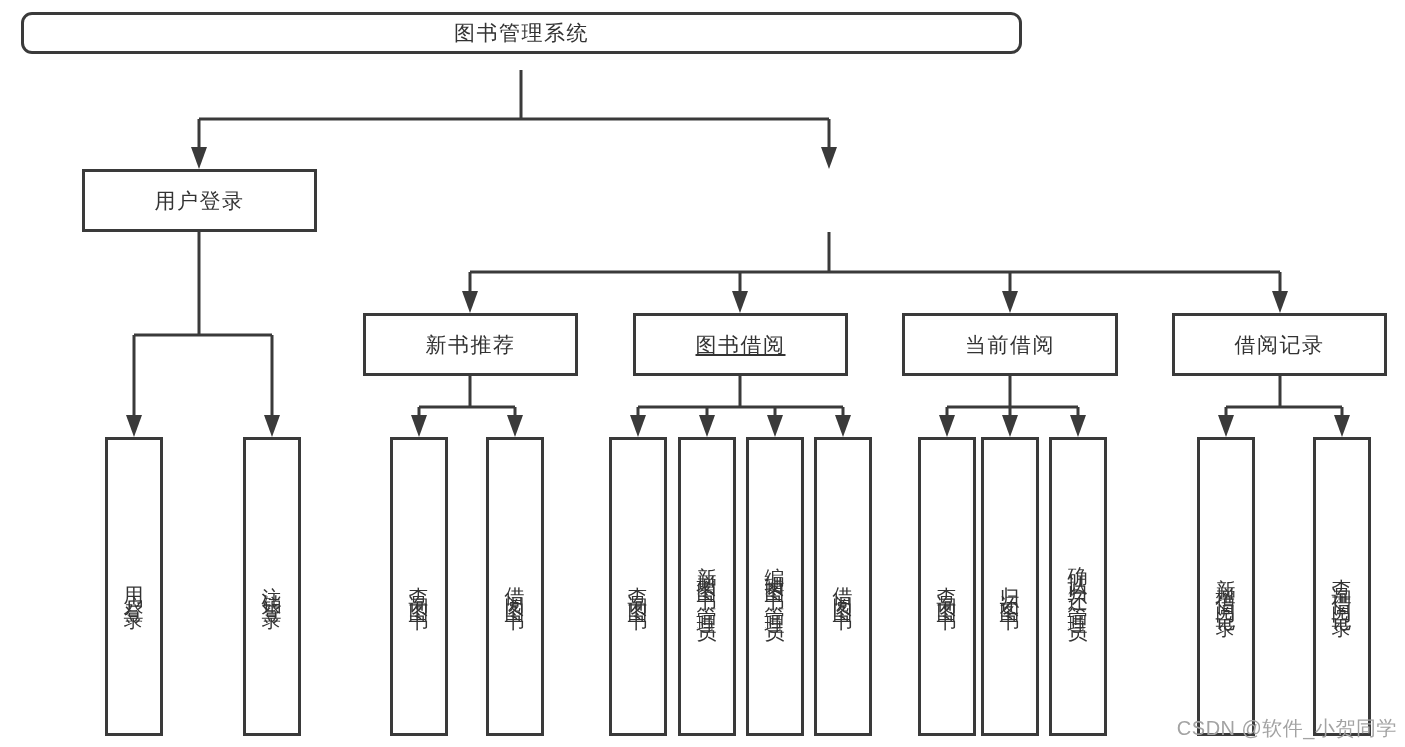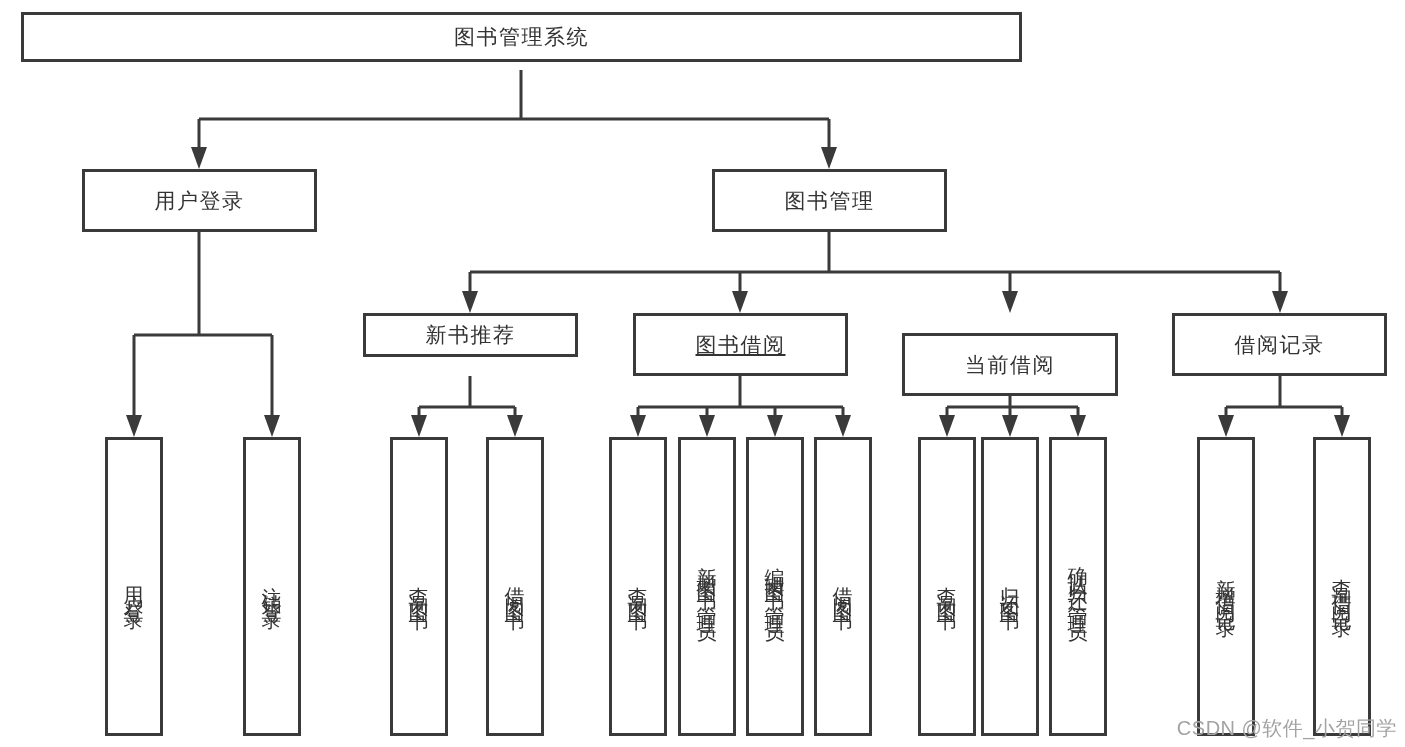--- a/index.html
+++ b/index.html
@@ -68,28 +68,27 @@
       <polygon points="767,415 783,415 775,437"></polygon>
       <polygon points="835,415 851,415 843,437"></polygon>
       <polygon points="939,415 955,415 947,437"></polygon>
       <polygon points="1002,415 1018,415 1010,437"></polygon>
       <polygon points="1070,415 1086,415 1078,437"></polygon>
       <polygon points="1218,415 1234,415 1226,437"></polygon>
       <polygon points="1334,415 1350,415 1342,437"></polygon>
     </g>
   </svg>
 
-  <div class="hbox" style="left:21px;top:12px;width:1001px;height:50px;">图书管理系统</div>
+  <div class="hbox" style="left:21px;top:12px;width:1001px;height:42px;border-radius:11px;">图书管理系统</div>
 
   <div class="hbox" style="left:82px;top:169px;width:235px;height:63px;">用户登录</div>
-  <div class="hbox" style="left:712px;top:169px;width:235px;height:63px;">图书管理</div>
 
-  <div class="hbox" style="left:363px;top:313px;width:215px;height:44px;">新书推荐</div>
+  <div class="hbox" style="left:363px;top:313px;width:215px;height:63px;">新书推荐</div>
   <div class="hbox" style="left:633px;top:313px;width:215px;height:63px;text-decoration:underline;">图书借阅</div>
-  <div class="hbox" style="left:902px;top:313px;width:216px;height:63px;margin-top:20px;">当前借阅</div>
+  <div class="hbox" style="left:902px;top:313px;width:216px;height:63px;">当前借阅</div>
   <div class="hbox" style="left:1172px;top:313px;width:215px;height:63px;">借阅记录</div>
 
   <div class="vbox" style="left:105px;">
     <span class="vtext">用户登录</span>
   </div>
   <div class="vbox" style="left:243px;">
     <span class="vtext">注销登录</span>
   </div>
   <div class="vbox" style="left:390px;">
     <span class="vtext">查询图书</span>

